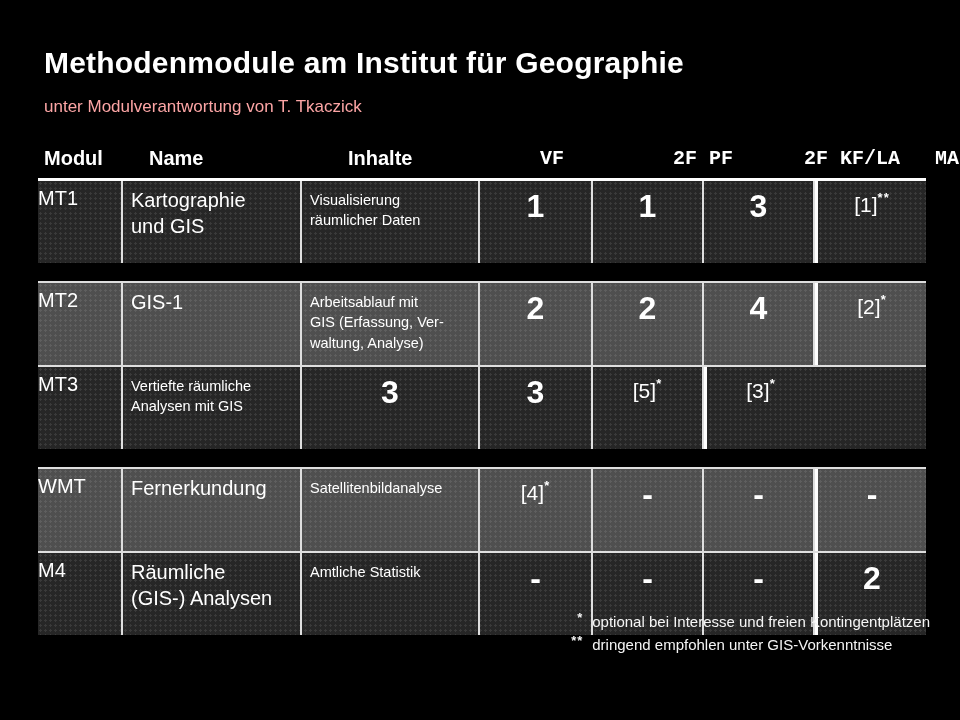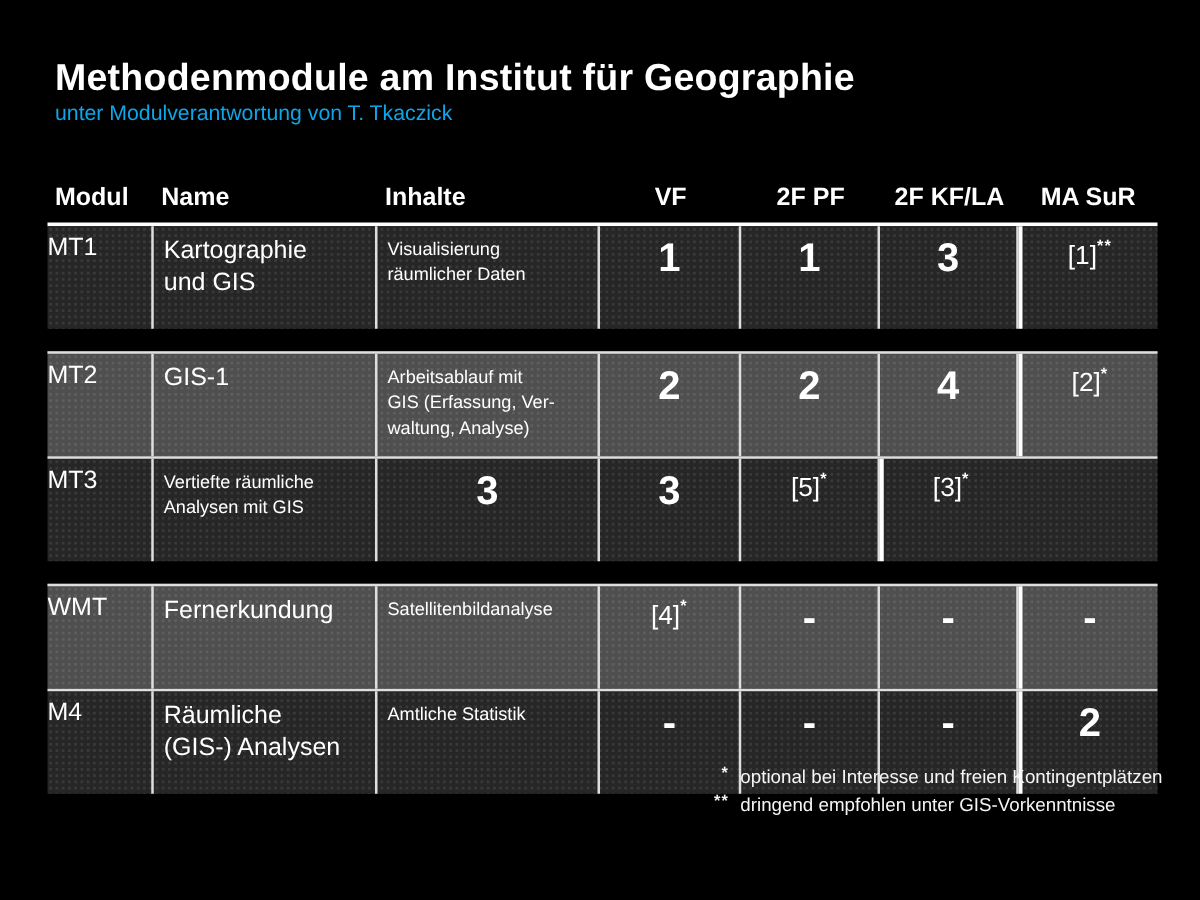--- a/index.html
+++ b/index.html
@@ -10,37 +10,38 @@
     font-family:"Liberation Sans", sans-serif;
     color:#ffffff;
     overflow:hidden;
   }
   .title{
     position:absolute;left:44px;top:46px;
     font-size:30px;font-weight:bold;letter-spacing:.2px;
     color:#ffffff;white-space:nowrap;
   }
   .subtitle{
-    position:absolute;left:44px;top:81px;
-    font-size:17px;color:#0ea5e9;white-space:nowrap;
+    position:absolute;left:44px;top:97px;
+    font-size:17px;color:#fca5a5;white-space:nowrap;
   }
   .tbl{
     position:absolute;left:38px;top:138px;width:888px;
   }
   .hdr-row,.b-row{
     display:grid;
     grid-template-columns:85px 179px 178px 113px 111px 111px 111px;
   }
   .hdr-row{
     height:40px;align-items:center;
     font-size:20px;font-weight:bold;
     border-bottom:3px solid #ffffff;
+    gap:20px;
   }
   .hdr{padding-left:6px;}
-  .hdr.center{text-align:center;padding-left:0;}
+  .hdr.center{padding-left:0;font-family:Liberation Mono, monospace;}
   .b-row{
     height:82px;
     background-image:radial-gradient(rgba(255,255,255,0.09) 1px, transparent 1.4px);
     background-size:5px 5px;
   }
   .b-row.dark{background-color:#262626;}
   .b-row.light{background-color:#4f4f4f;margin-top:18px;}
   .b-row + .b-row{border-top:2px solid #dedede;}
   .cell{
     box-sizing:border-box;

